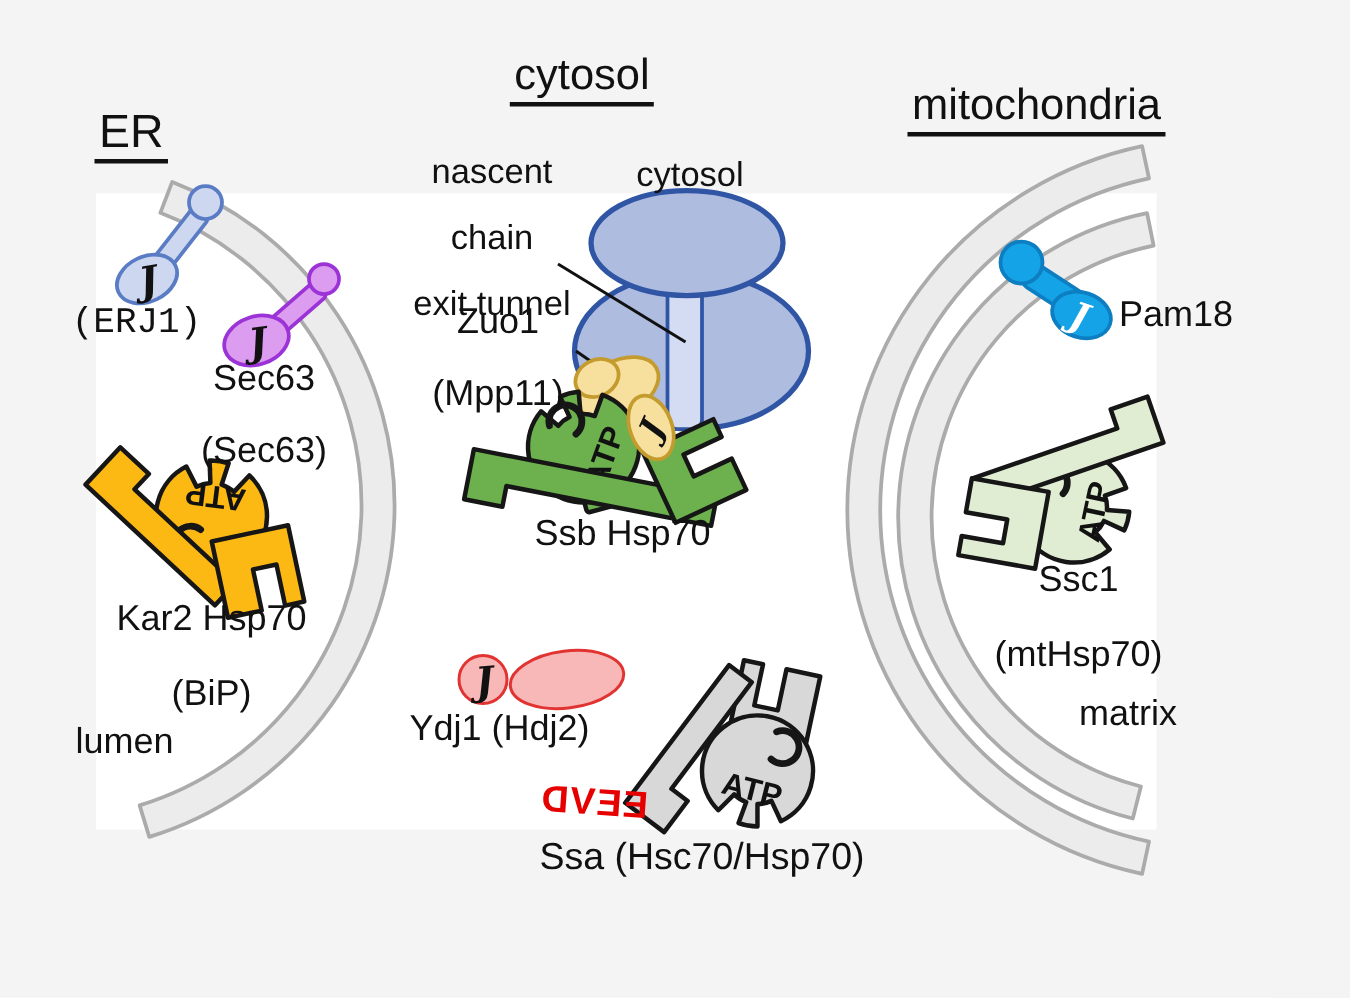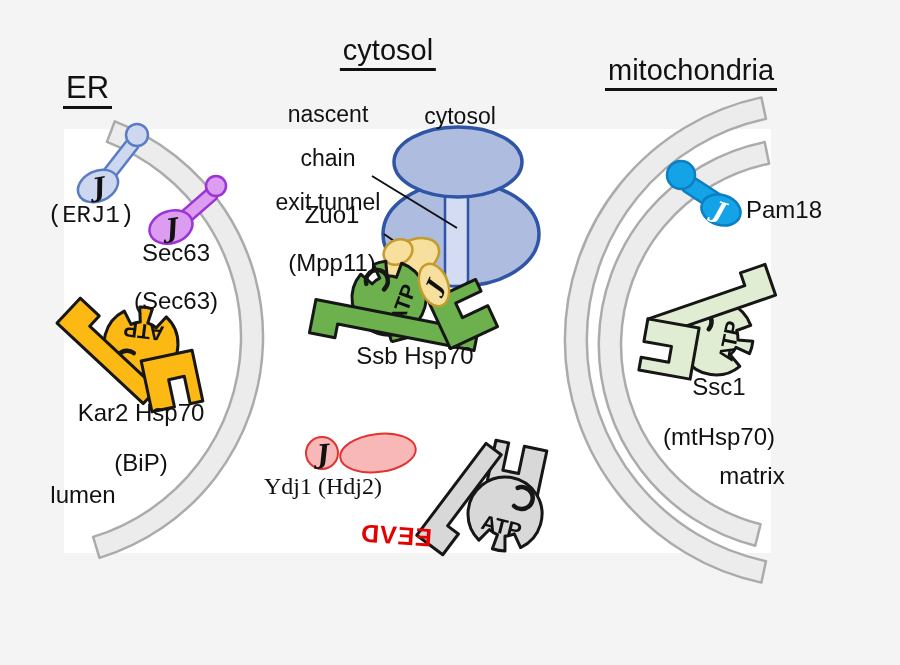--- a/index.html
+++ b/index.html
@@ -171,24 +171,25 @@
 <div class="lbl ctr" style="left:176px;top:241px;"><span>Sec63</span><br>
 <span>(Sec63)</span></div>
 
 <div class="lbl ctr" style="left:141px;top:400px;line-height:25px;"><span>Kar2 Hsp70</span><br>
 <span>(BiP)</span></div>
 
 <div class="lbl ctr" style="left:83px;top:483px;">lumen</div>
 
 <div class="lbl ctr" style="left:415px;top:344px;">Ssb Hsp70</div>
 
-<div class="lbl ctr" style="left:323px;top:474px;font-family:Liberation Serif, serif;">Ydj1 (Hdj2)</div>
+<div class="lbl ctr" style="left:333px;top:474px;">Ydj1 (Hdj2)</div>
 
 <div class="lbl eevd" style="left:396px;top:523px;">EEVD</div>
 
+<div class="lbl ctr" style="left:468px;top:559px;font-size:25px;">Ssa (Hsc70/Hsp70)</div>
 
 <div class="lbl" style="left:746px;top:198px;">Pam18</div>
 
 
 <div class="lbl ctr" style="left:719px;top:374px;line-height:25px;"><span>Ssc1</span><br>
 <span>(mtHsp70)</span></div>
 
 <div class="lbl ctr" style="left:752px;top:464px;">matrix</div>
 
 </div>

